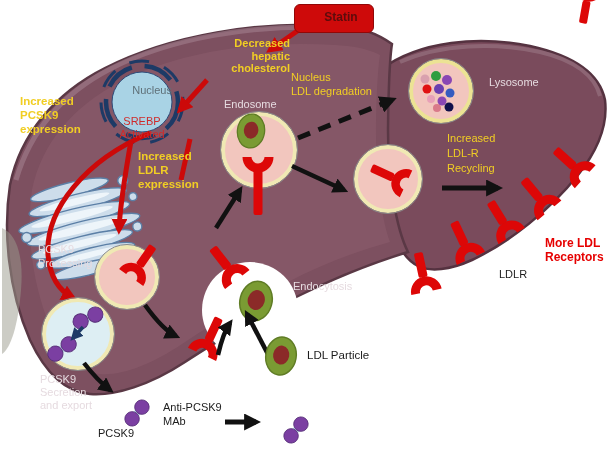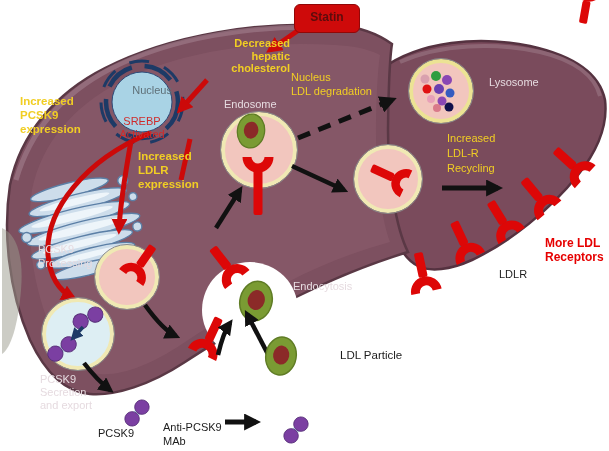--- a/index.html
+++ b/index.html
@@ -10,21 +10,21 @@
   .yellow{color:#f1ce24;font-weight:bold;}
   .yellow-reg{color:#f1ce24;}
   .white{color:#e6dbe0;}
   .black{color:#1c1c1c;}
   .red{color:#cf2b2b;margin-top:16px;}
   .redbold{color:#e60000;font-weight:bold;font-size:12px;line-height:14px;}
   .gray{color:#5f7078;}
   .center{text-align:center;}
   .statin-box{position:absolute;left:294px;top:4px;width:64px;height:27px;
       background:#ce0a0a;border:1.5px solid #920707;border-radius:6px;
-      color:#5c0c0c;font-weight:bold;font-size:12px;line-height:25px;text-align:center;}
+      color:#5c0c0c;font-weight:bold;font-size:12px;line-height:25px;text-align:center;padding-left:14px;}
 </style>
 </head>
 <body>
 
 <div id="stage">
 
 <svg id="art" width="609" height="451" viewBox="0 0 609 451">
   <defs>
     <marker id="mB" viewBox="0 0 10 10" refX="7" refY="5" markerWidth="3.4" markerHeight="3.4" orient="auto">
       <path d="M0,0 L10,5 L0,10 z" fill="#111"></path>
@@ -217,29 +217,29 @@
 
 <div class="lbl red center" style="left:112px;top:99px;width:60px;">SREBP
 Activated</div>
 
 <div class="lbl white" style="left:38px;top:243px;line-height:13.5px;">PCSK9
 Processing</div>
 
 
 <div class="lbl white" style="left:293px;top:280px;">Endocytosis</div>
 
-<div class="lbl black" style="left:307px;top:349px;font-size:11.5px;margin-left:33px;">LDL Particle</div>
+<div class="lbl black" style="left:307px;top:349px;font-size:11.5px;">LDL Particle</div>
 
 <div class="lbl white" style="left:40px;top:373px;">PCSK9
 Secretion
 and export</div>
 
 <div class="lbl black" style="left:98px;top:427px;">PCSK9</div>
 
-<div class="lbl black" style="left:163px;top:401px;line-height:13.5px;margin-top:20px;">Anti-PCSK9
+<div class="lbl black" style="left:163px;top:401px;line-height:13.5px;">Anti-PCSK9
 MAb</div>
 
 <div class="lbl redbold" style="left:545px;top:236px;">More LDL
 Receptors</div>
 
 <div class="lbl black" style="left:499px;top:268px;">LDLR</div>
 
 </div>
 
 </body></html>

